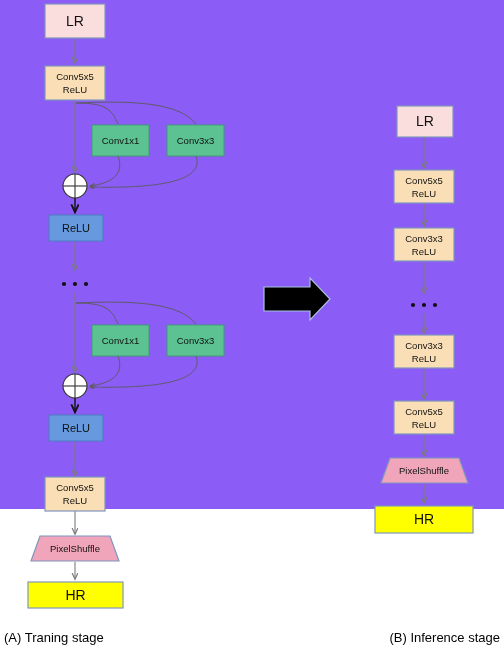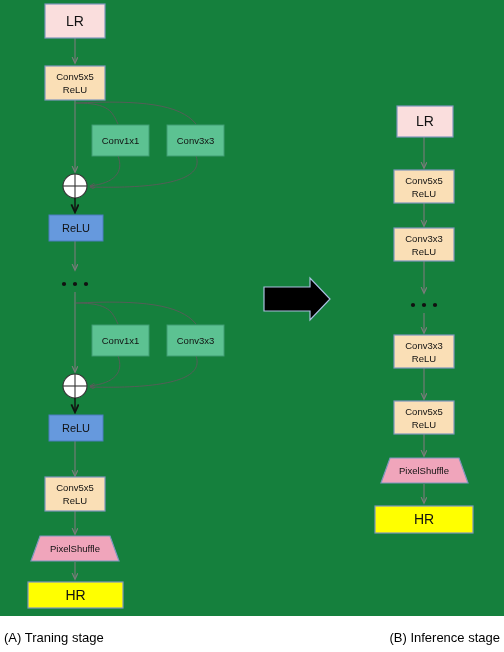--- a/index.html
+++ b/index.html
@@ -1,21 +1,21 @@
 <!DOCTYPE html>
 <html><head>
 <meta charset="utf-8">
 <style>
   html,body{margin:0;padding:0;background:#ffffff;}
   body{
     width:504px;height:652px;overflow:hidden;
     font-family:"Liberation Sans","DejaVu Sans",sans-serif;
     -webkit-font-smoothing:antialiased;
   }
-  #figure{position:relative;width:504px;height:616px;background:#15803d;}
+  #figure{position:relative;width:504px;height:509px;background:#8b5cf6;}
   svg{display:block;}
   .nodeLabel{
     font-family:"Liberation Sans","DejaVu Sans",sans-serif;
     fill:#111111;
     text-anchor:middle;
     dominant-baseline:middle;
   }
   .lbl-sm{font-size:9.5px;}
   .lbl-md{font-size:11px;}
   .lbl-lg{font-size:14px;}

